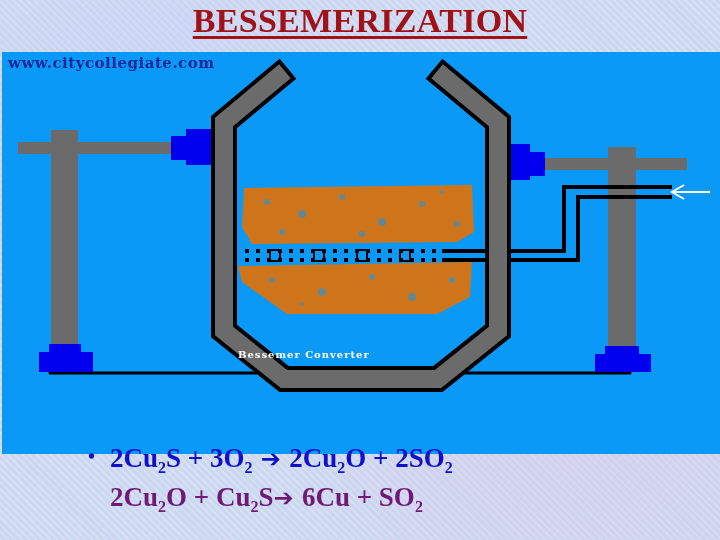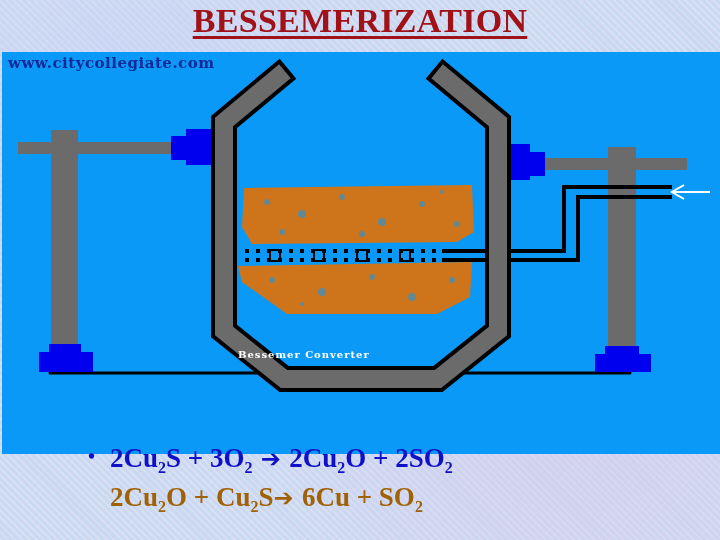--- a/index.html
+++ b/index.html
@@ -33,21 +33,21 @@
       color:#ffffff; letter-spacing:1px; font-family:"DejaVu Serif", serif;margin-top:8px;
     }
     svg.diagram { position:absolute; left:0; top:0; }
     .equations {
       position:absolute; left:88px; top:412px; font-size:27px; font-weight:bold;
       line-height:38px;
       margin-top:25px;
     }
     .eq-line { white-space:nowrap; }
     .eq1 { color:#1010c8; }
-    .eq2 { color:#a16207; padding-left:22px; }
+    .eq2 { color:#701a75; padding-left:22px; }
     .bullet { display:inline-block; width:22px; font-size:20px; vertical-align:4px; }
     sub { font-size:16px; vertical-align:-6px; line-height:0; }
     .arrow { font-family:"DejaVu Sans", sans-serif; font-size:24px; }
   </style>
 </head>
 <body>
 
 <h1 class="title">BESSEMERIZATION</h1>
 
 <div class="panel">

